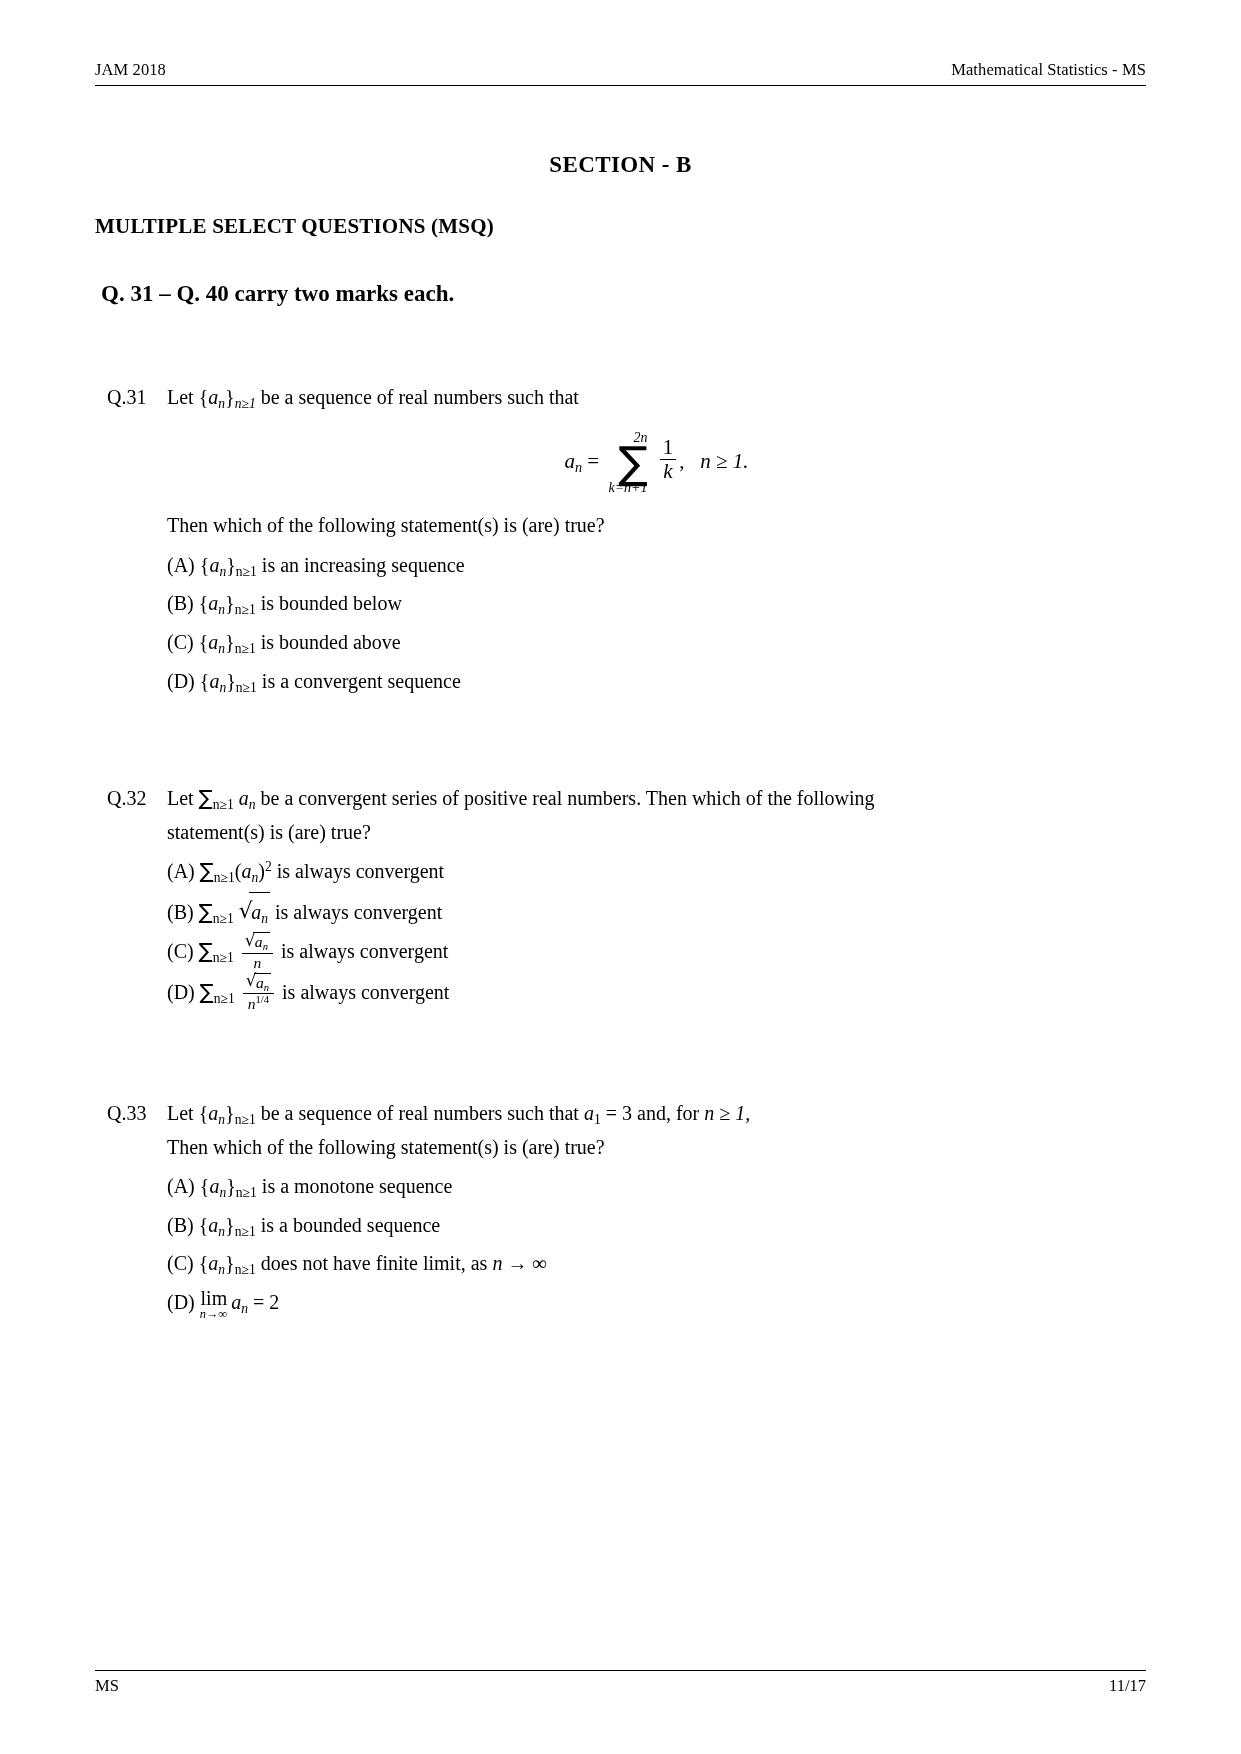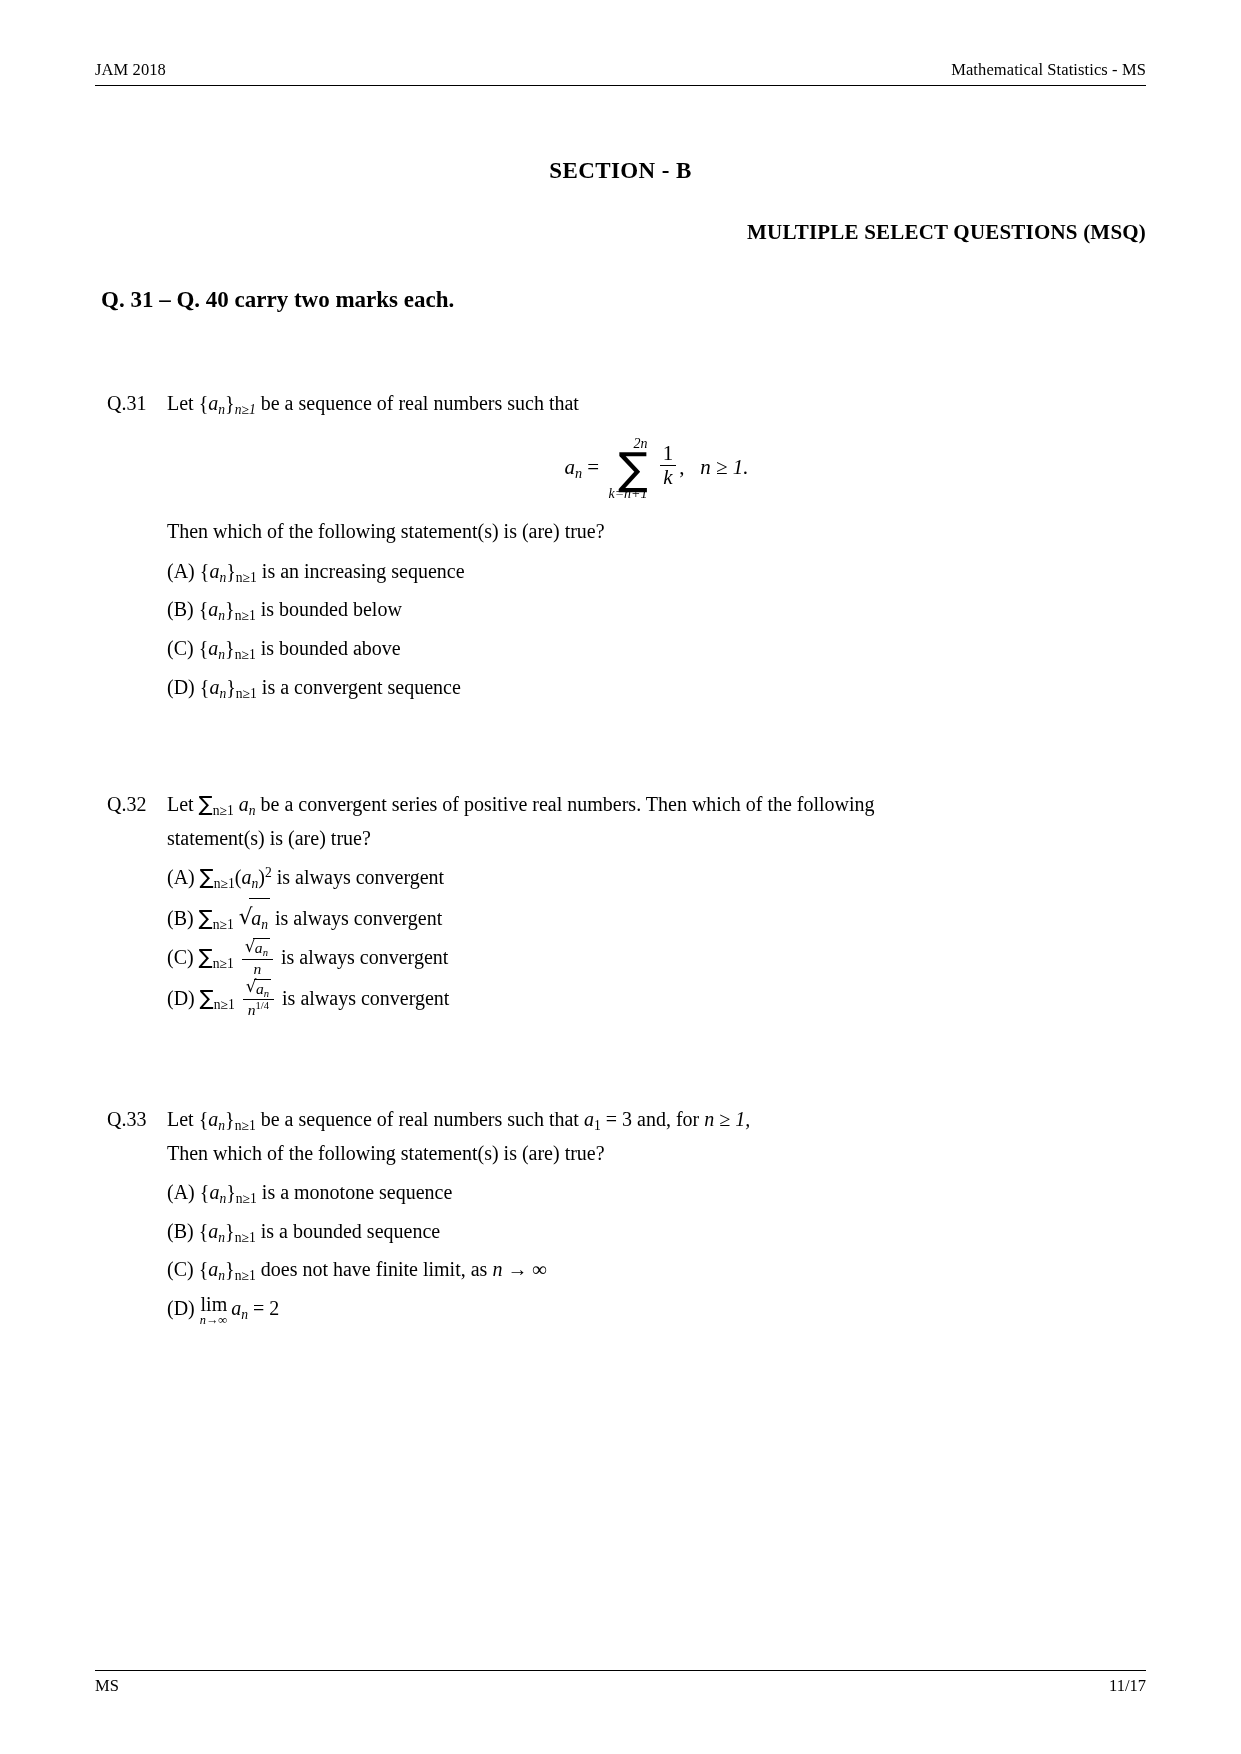--- a/index.html
+++ b/index.html
@@ -58,24 +58,24 @@
     position: absolute;
     top: 130px;
     left: 95px;
     width: 1051px;
   }
   .section-title {
     text-align: center;
     font-weight: bold;
     font-size: 23px;
     letter-spacing: 0.4px;
-    margin-top: 28px;
+    margin-top: 22px;
   }
   .section-sub {
-    text-align: right;
+    text-align: left;
     font-weight: bold;
     font-size: 21px;
     margin-top: 36px;
     letter-spacing: 0.2px;
   }
   .marks-line {
     font-weight: bold;
     font-size: 23px;
     margin-top: 42px;
     margin-left: 6px;

